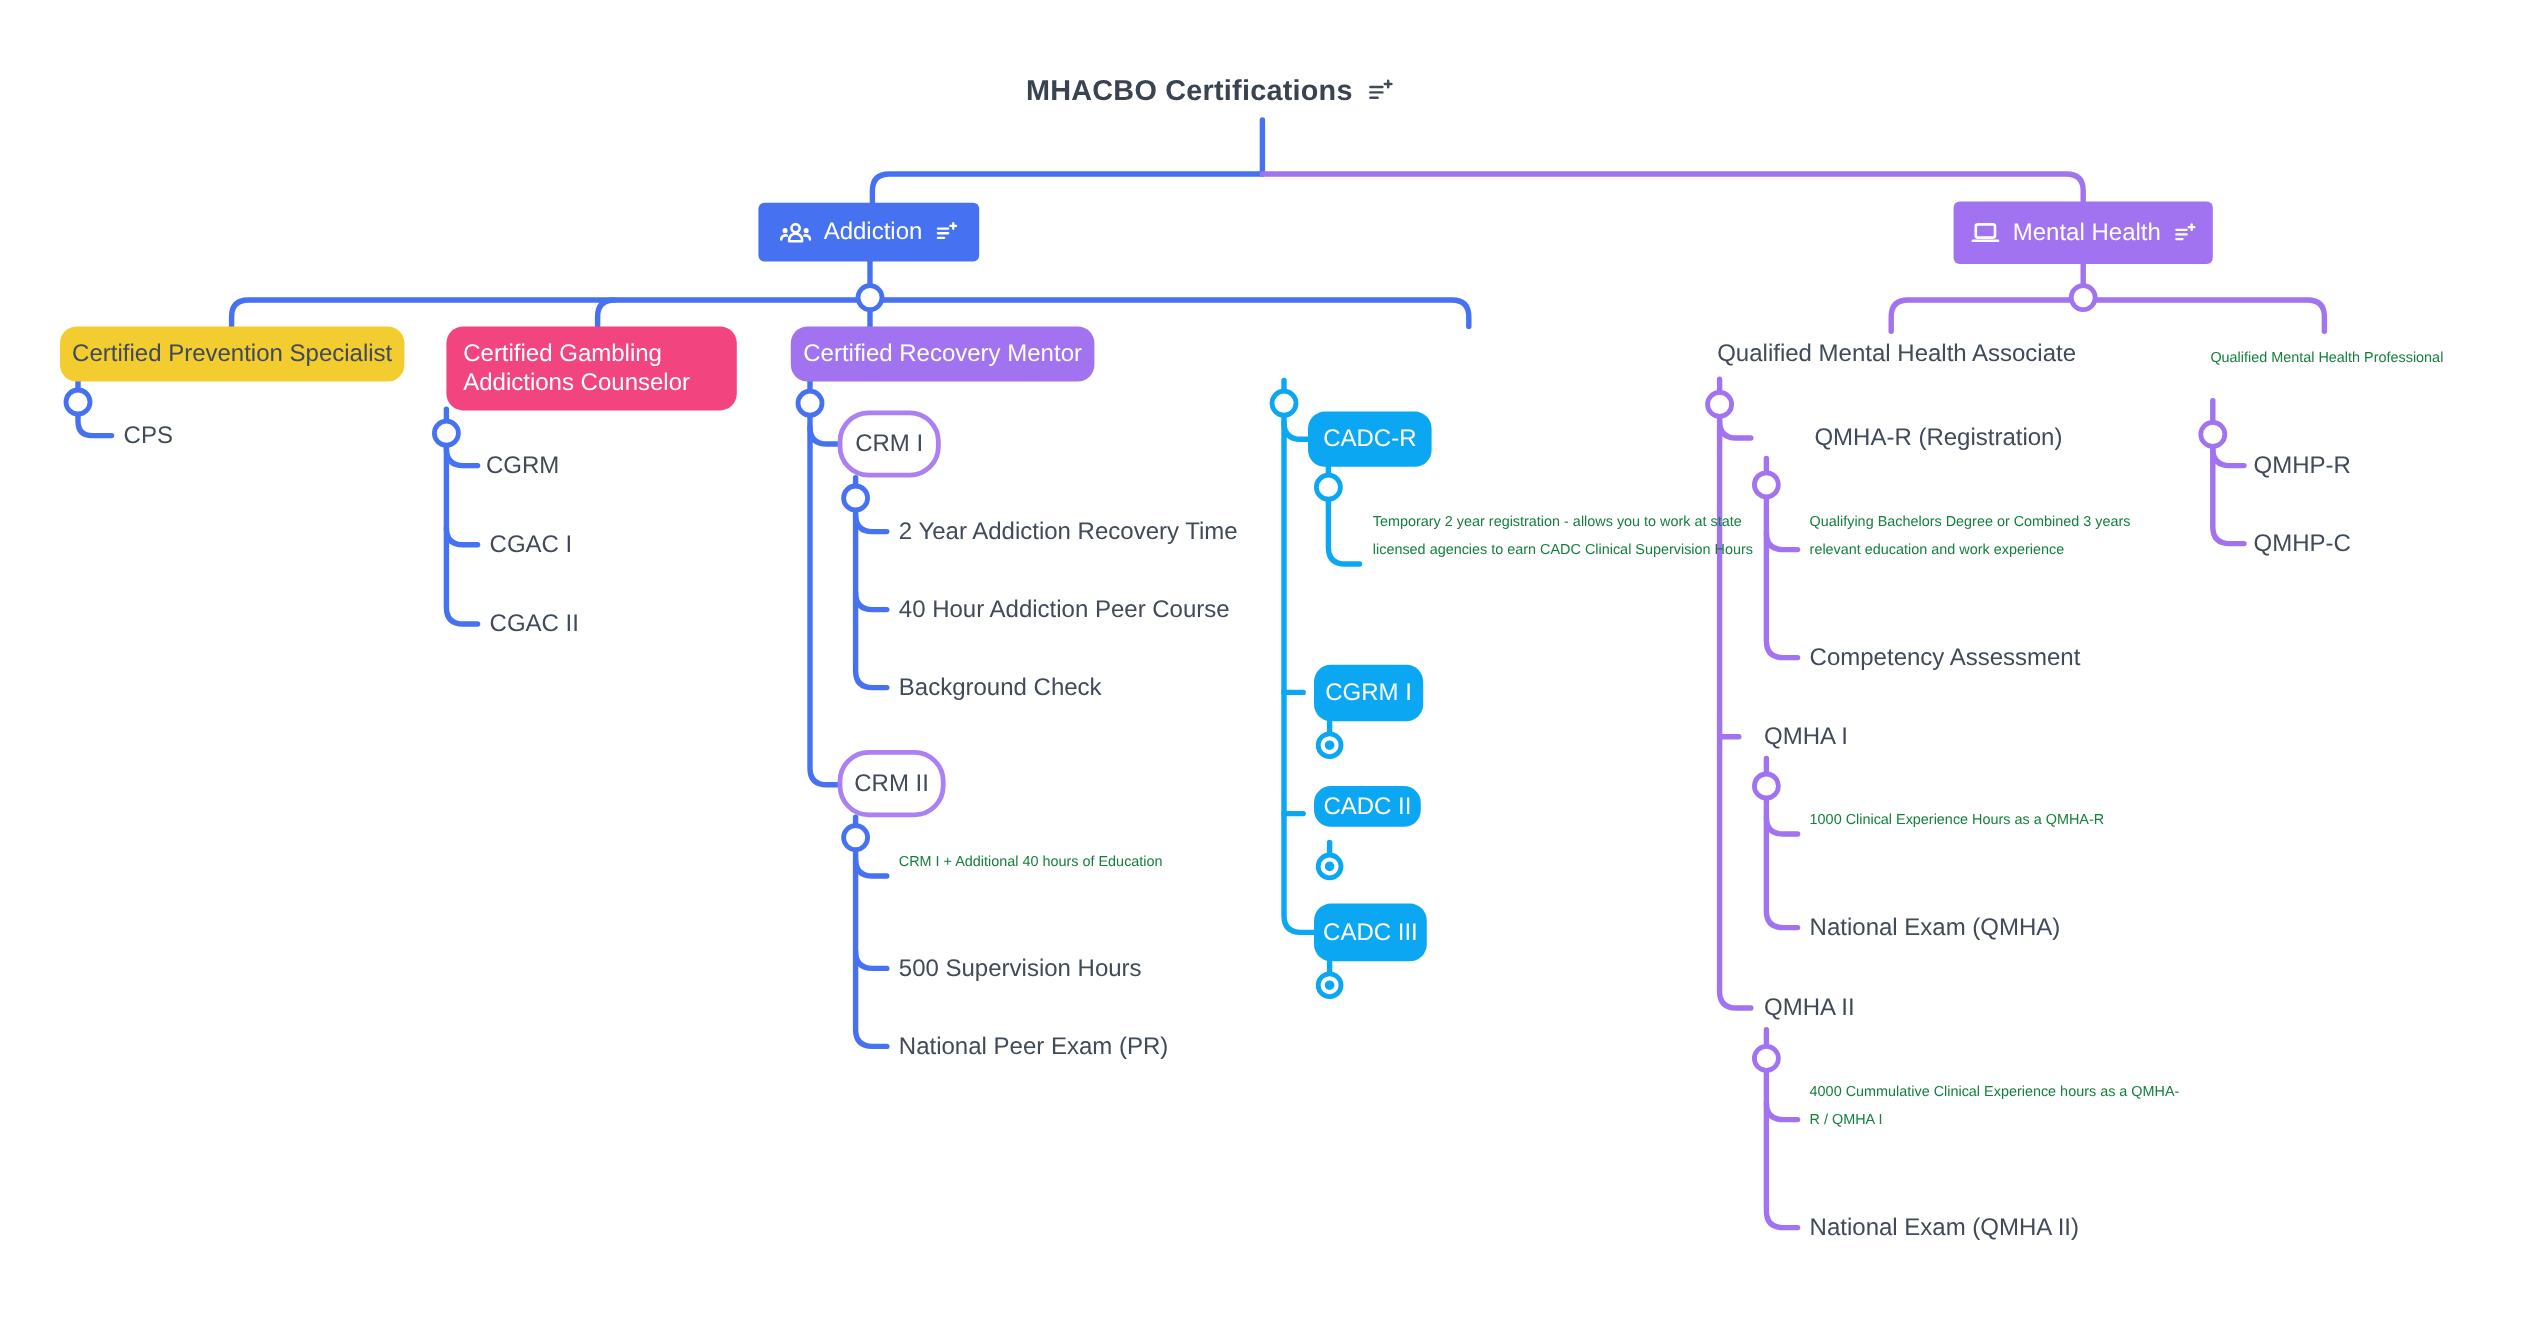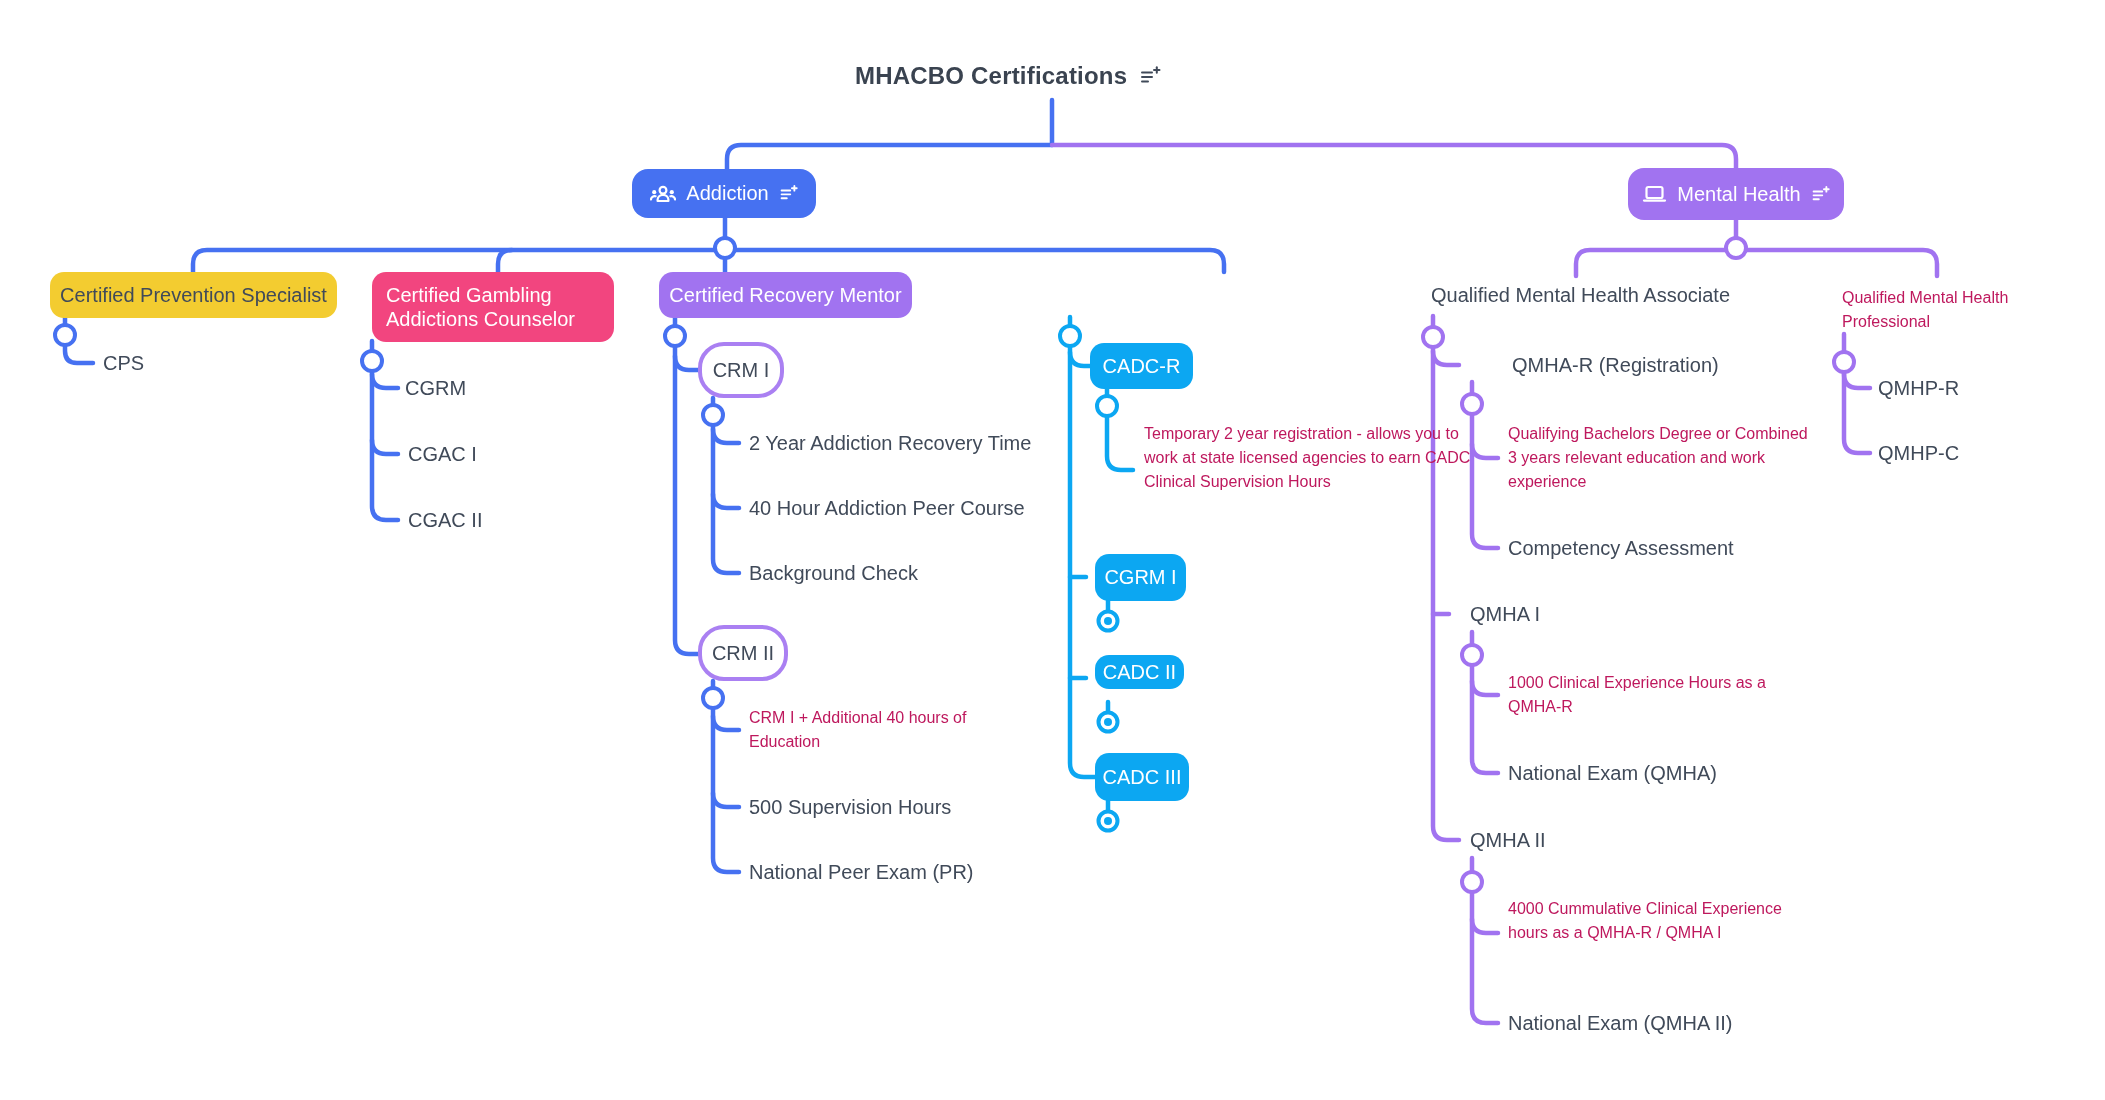--- a/index.html
+++ b/index.html
@@ -9,23 +9,23 @@
   svg.wires{position:absolute;left:0;top:0;pointer-events:none;}
   .node{position:absolute;display:flex;align-items:center;justify-content:center;
         border-radius:14px;font-size:20px;box-sizing:border-box;}
   .node.white-text{color:#ffffff;}
   .blue{background:#4671f1;}
   .purple{background:#a173f0;}
   .yellow{background:#f3cc30;}
   .pink{background:#f2457f;}
   .cyan{background:#0ca7f2;}
   .outline{background:#ffffff;border:4px solid #aa80f2;border-radius:26px;color:#404a59;}
-  .branch-node{gap:10px;border-radius:16px;}
+  .branch-node{gap:10px;border-radius:5px;}
   .plain{position:absolute;font-size:20px;line-height:22px;white-space:nowrap;color:#404a59;}
-  .block{position:absolute;font-size:16px;line-height:24px;white-space:normal;color:#be185d;}
+  .block{position:absolute;font-size:12px;line-height:24px;white-space:normal;color:#15803d;}
   .title-wrap{position:absolute;left:855px;top:62px;width:380px;display:flex;
               align-items:center;justify-content:flex-start;gap:12px;}
   .title-text{font-size:24px;font-weight:700;color:#3a4350;letter-spacing:0.2px;}
   .icon{display:inline-flex;flex:0 0 auto;}
   .nowrap{white-space:nowrap;}
   .leftpad{justify-content:flex-start;padding:10px 14px;line-height:24px;}
 </style>
 </head>
 <body>
 

